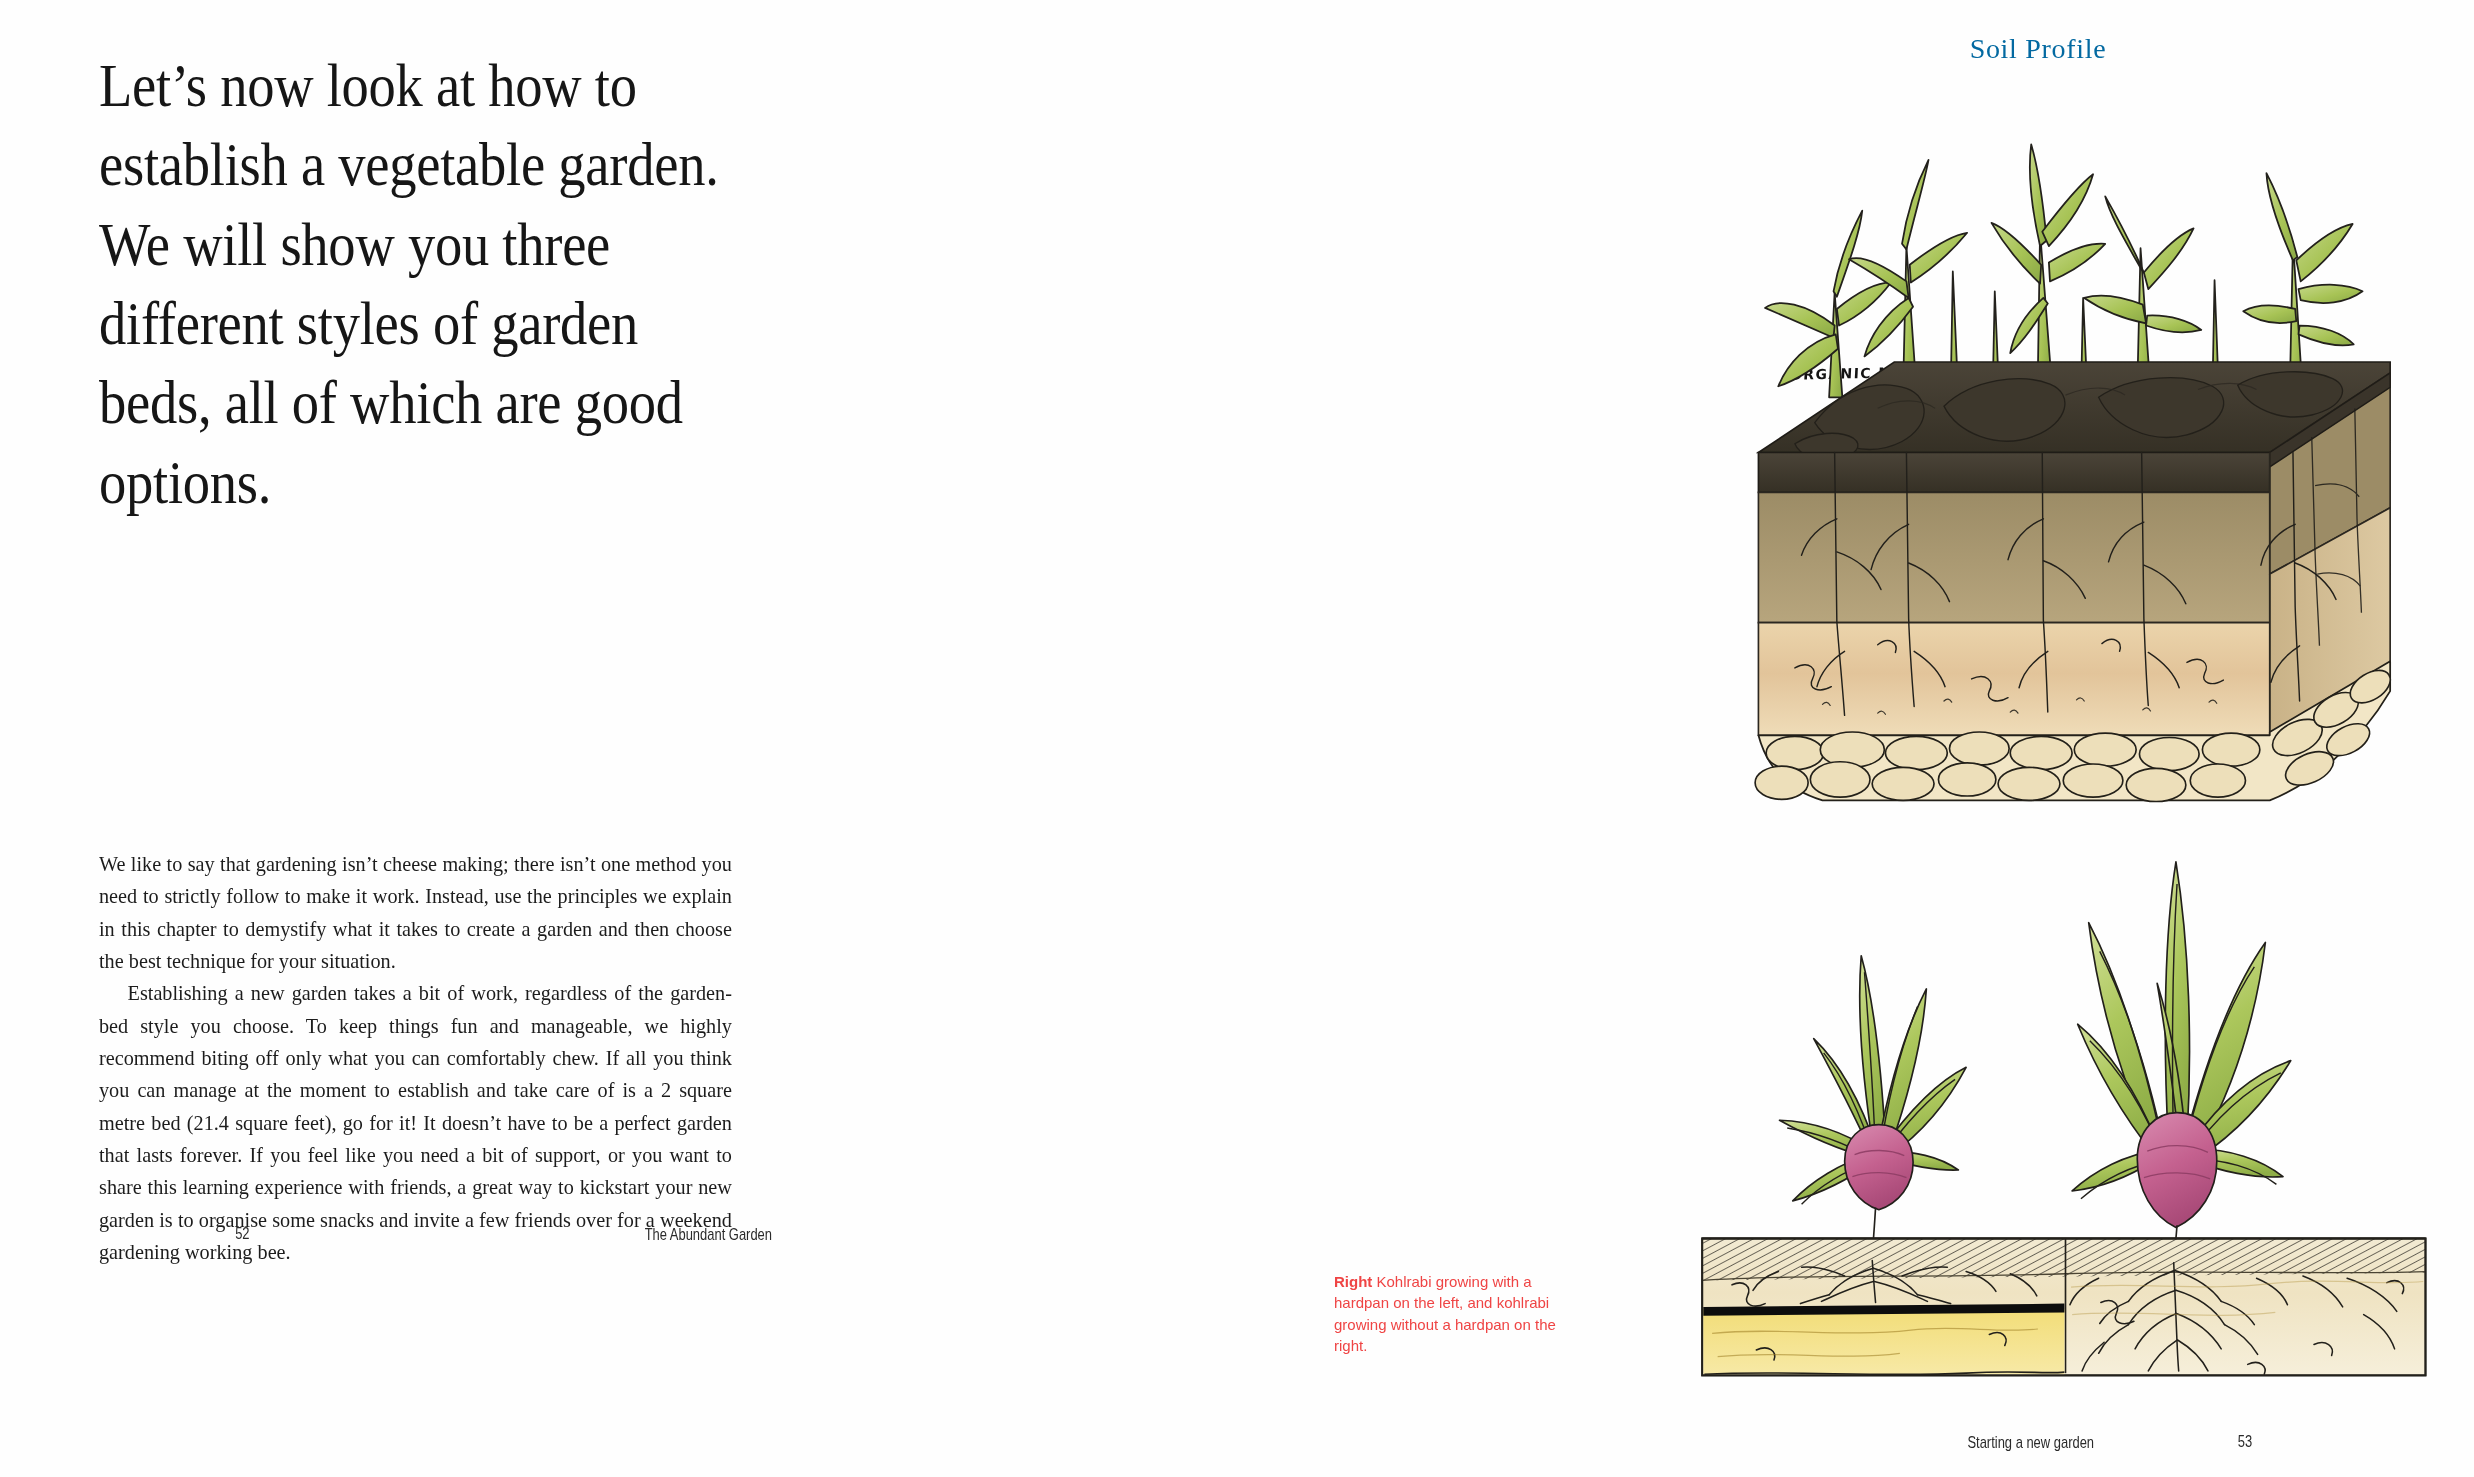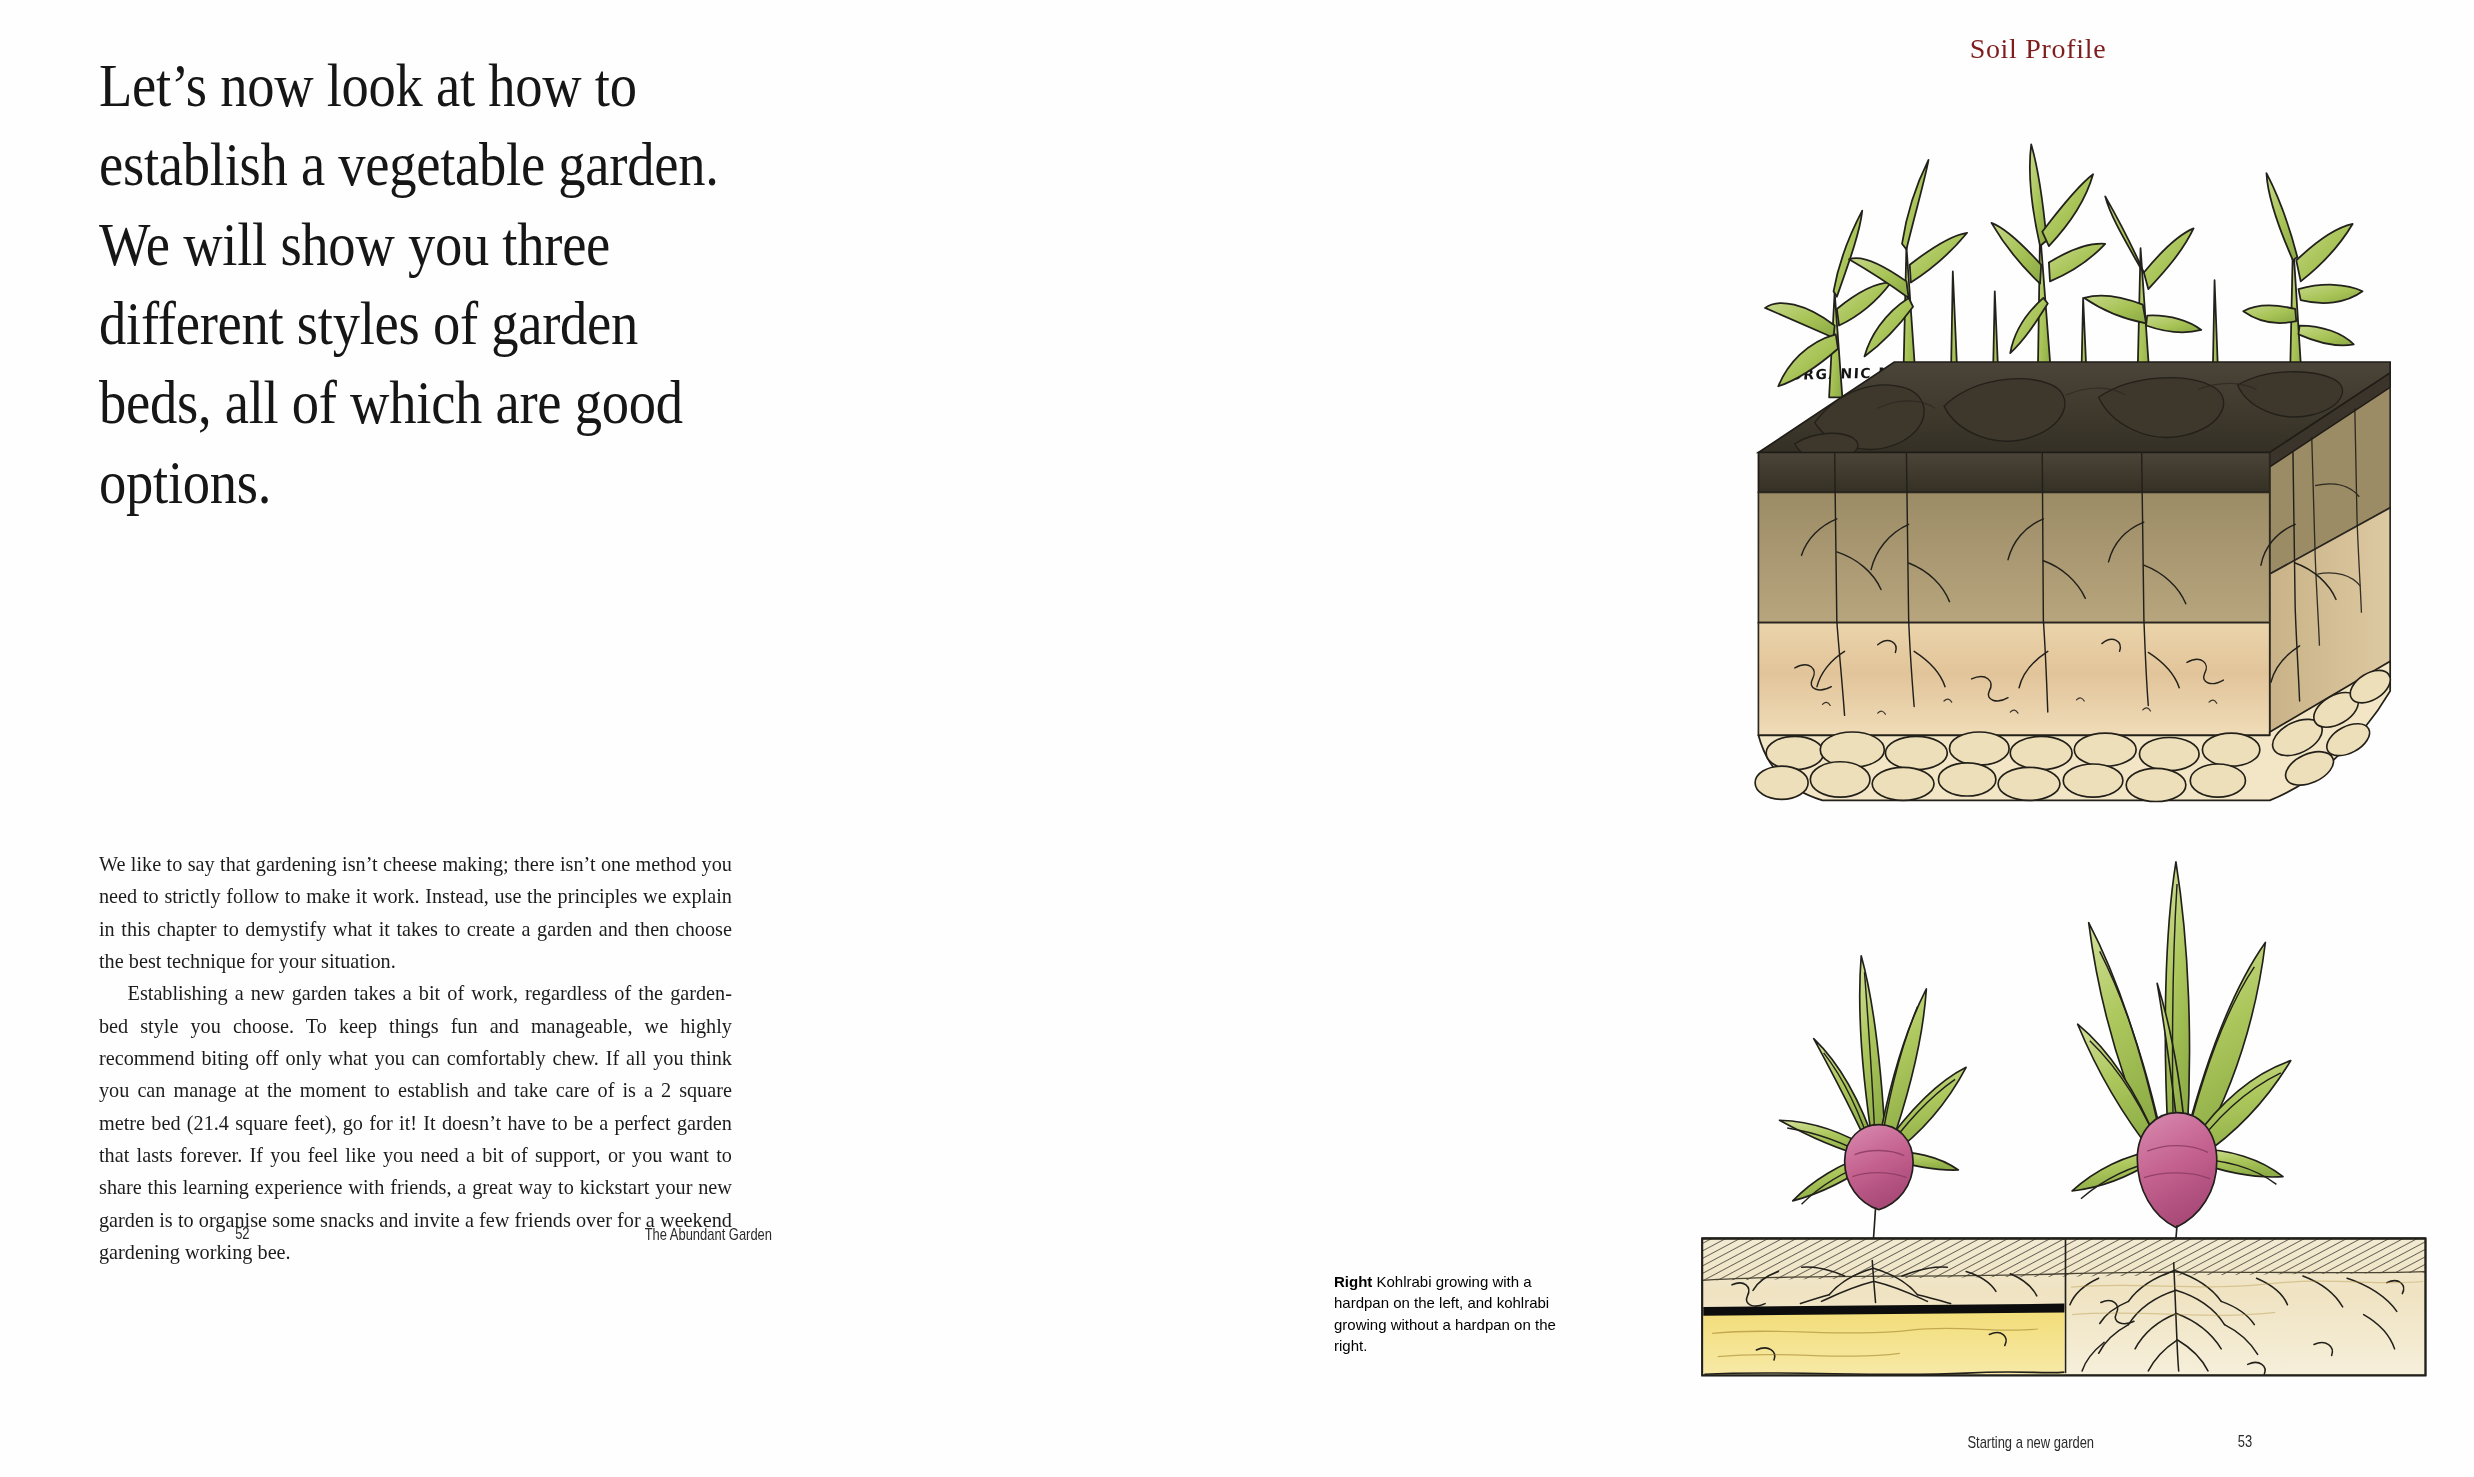--- a/index.html
+++ b/index.html
@@ -46,21 +46,21 @@
   .footer-left-num{position:absolute;left:127px;top:20px;}
   .footer-left-title{position:absolute;left:652px;top:21px;white-space:nowrap;}
   .footer-right-title{position:absolute;left:762px;top:21px;white-space:nowrap;}
   .footer-right-num{position:absolute;right:110px;top:20px;}
 
   
   .fig-title{
     position:absolute;left:1922px;top:33px;width:232px;
     text-align:center;
     font-family:"Liberation Serif",serif;
-    font-size:28px;letter-spacing:0.7px;color:#7f1d1d;
+    font-size:28px;letter-spacing:0.7px;color:#0369a1;
   }
 
   
   .hand{
     position:absolute;
     font-family:"DejaVu Sans",sans-serif;
     font-size:14px;font-weight:600;
     letter-spacing:1.4px;
     color:#131313;
     text-transform:uppercase;
@@ -70,21 +70,21 @@
   .hand.l1{left:1790px;top:365px;}
   .hand.l2{left:1787px;top:442px;letter-spacing:2.8px;}
   .hand.l3{left:1793px;top:569px;letter-spacing:2.2px;}
   .hand.l4{left:1793px;top:710px;letter-spacing:1.7px;}
   .hand.l4 span{display:block;margin-left:11px;}
 
   
   .caption{
     position:absolute;left:1334px;top:1271px;width:254px;
     font-family:"Liberation Sans",sans-serif;
-    font-size:15px;line-height:1.43;color:#000000;
+    font-size:15px;line-height:1.43;color:#ef4444;
   }
   .caption b{font-weight:700;}
 
   
   .illus{position:absolute;}
   #soil-profile-illus{left:1712px;top:66px;width:729px;height:751px;}
   #kohlrabi-illus{left:1679px;top:790px;width:773px;height:591px;}
   svg{display:block;overflow:visible;}
 </style>
 </head>

